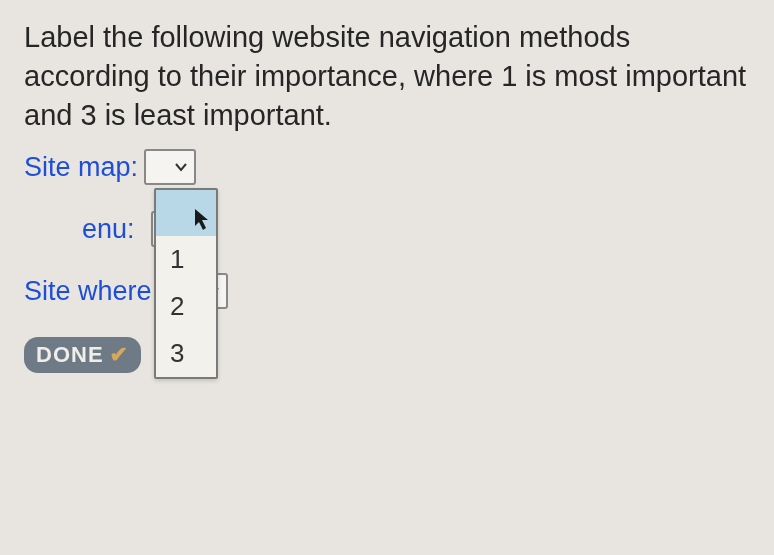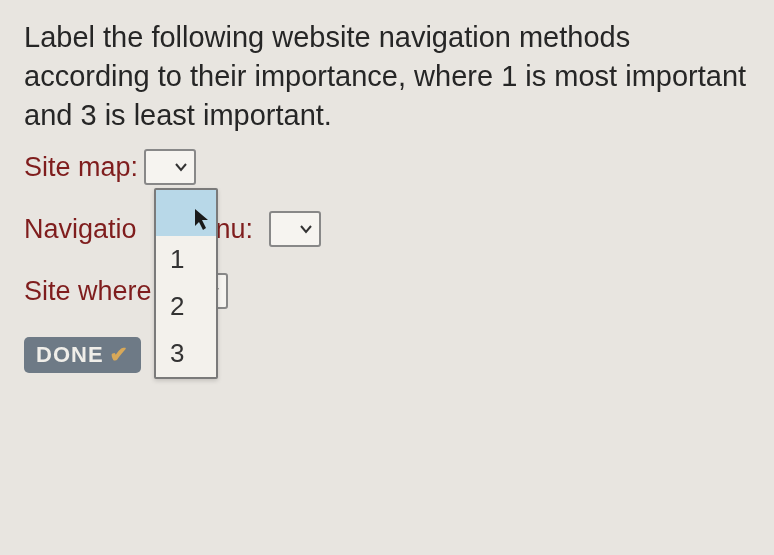--- a/index.html
+++ b/index.html
@@ -22,21 +22,21 @@
       line-height: 1.35;
       color: #262626;
       margin-bottom: 14px;
       font-weight: 400;
     }
     .field-row {
       display: flex;
       align-items: center;
       margin-bottom: 26px;
       font-size: 27px;
-      color: #7f1d1d;
+      color: #1d4ed8;
     }
     .field-label {
       margin-right: 6px;
     }
     .select-box {
       display: inline-flex;
       align-items: center;
       justify-content: flex-end;
       width: 52px;
       height: 36px;
@@ -55,21 +55,21 @@
     }
     .done-btn {
       display: inline-flex;
       align-items: center;
       background: #6e7a86;
       color: #f0eee9;
       font-weight: 700;
       font-size: 22px;
       letter-spacing: 1px;
       padding: 5px 12px;
-      border-radius: 5px;
+      border-radius: 14px;
       border: none;
       cursor: pointer;
       margin-top: 2px;
     }
     .done-btn .check {
       margin-left: 6px;
       color: #d8a858;
       font-size: 22px;
     }
     
@@ -116,21 +116,20 @@
   <span class="select-box">
     <span class="chevron">
       <svg viewBox="0 0 14 14">
           <path d="M2 4 L7 10 L12 4" stroke="#333" stroke-width="2" fill="none"></path>
         </svg>
     </span>
   </span>
 </div>
 
 <div class="field-row">
-  <span class="field-label">Navigatio</span>
   <span style="width:58px;"></span>
   <span class="field-label">enu:</span>
   <span class="select-box" style="margin-left:10px;">
     <span class="chevron">
       <svg viewBox="0 0 14 14">
           <path d="M2 4 L7 10 L12 4" stroke="#333" stroke-width="2" fill="none"></path>
         </svg>
     </span>
   </span>
 </div>

